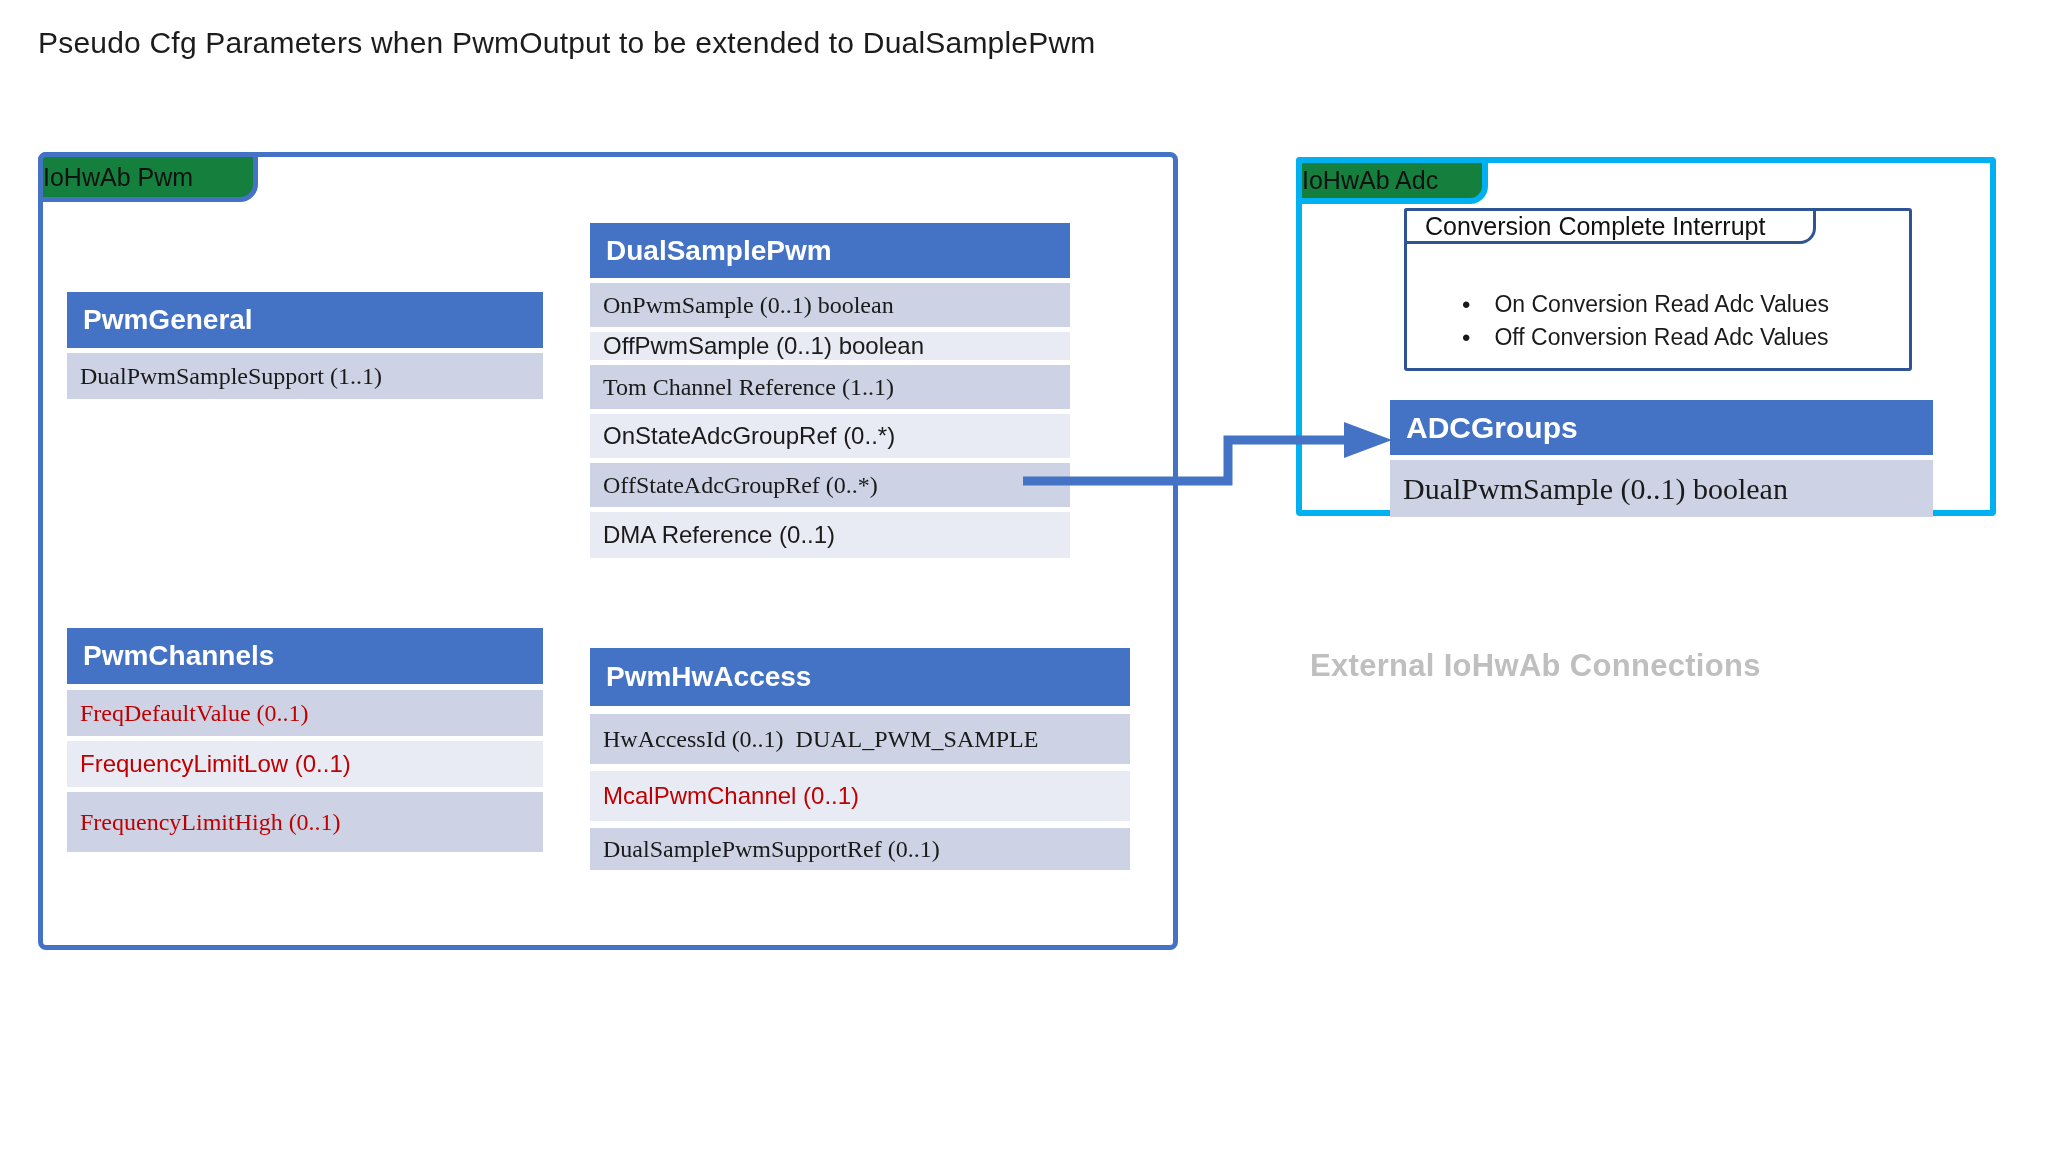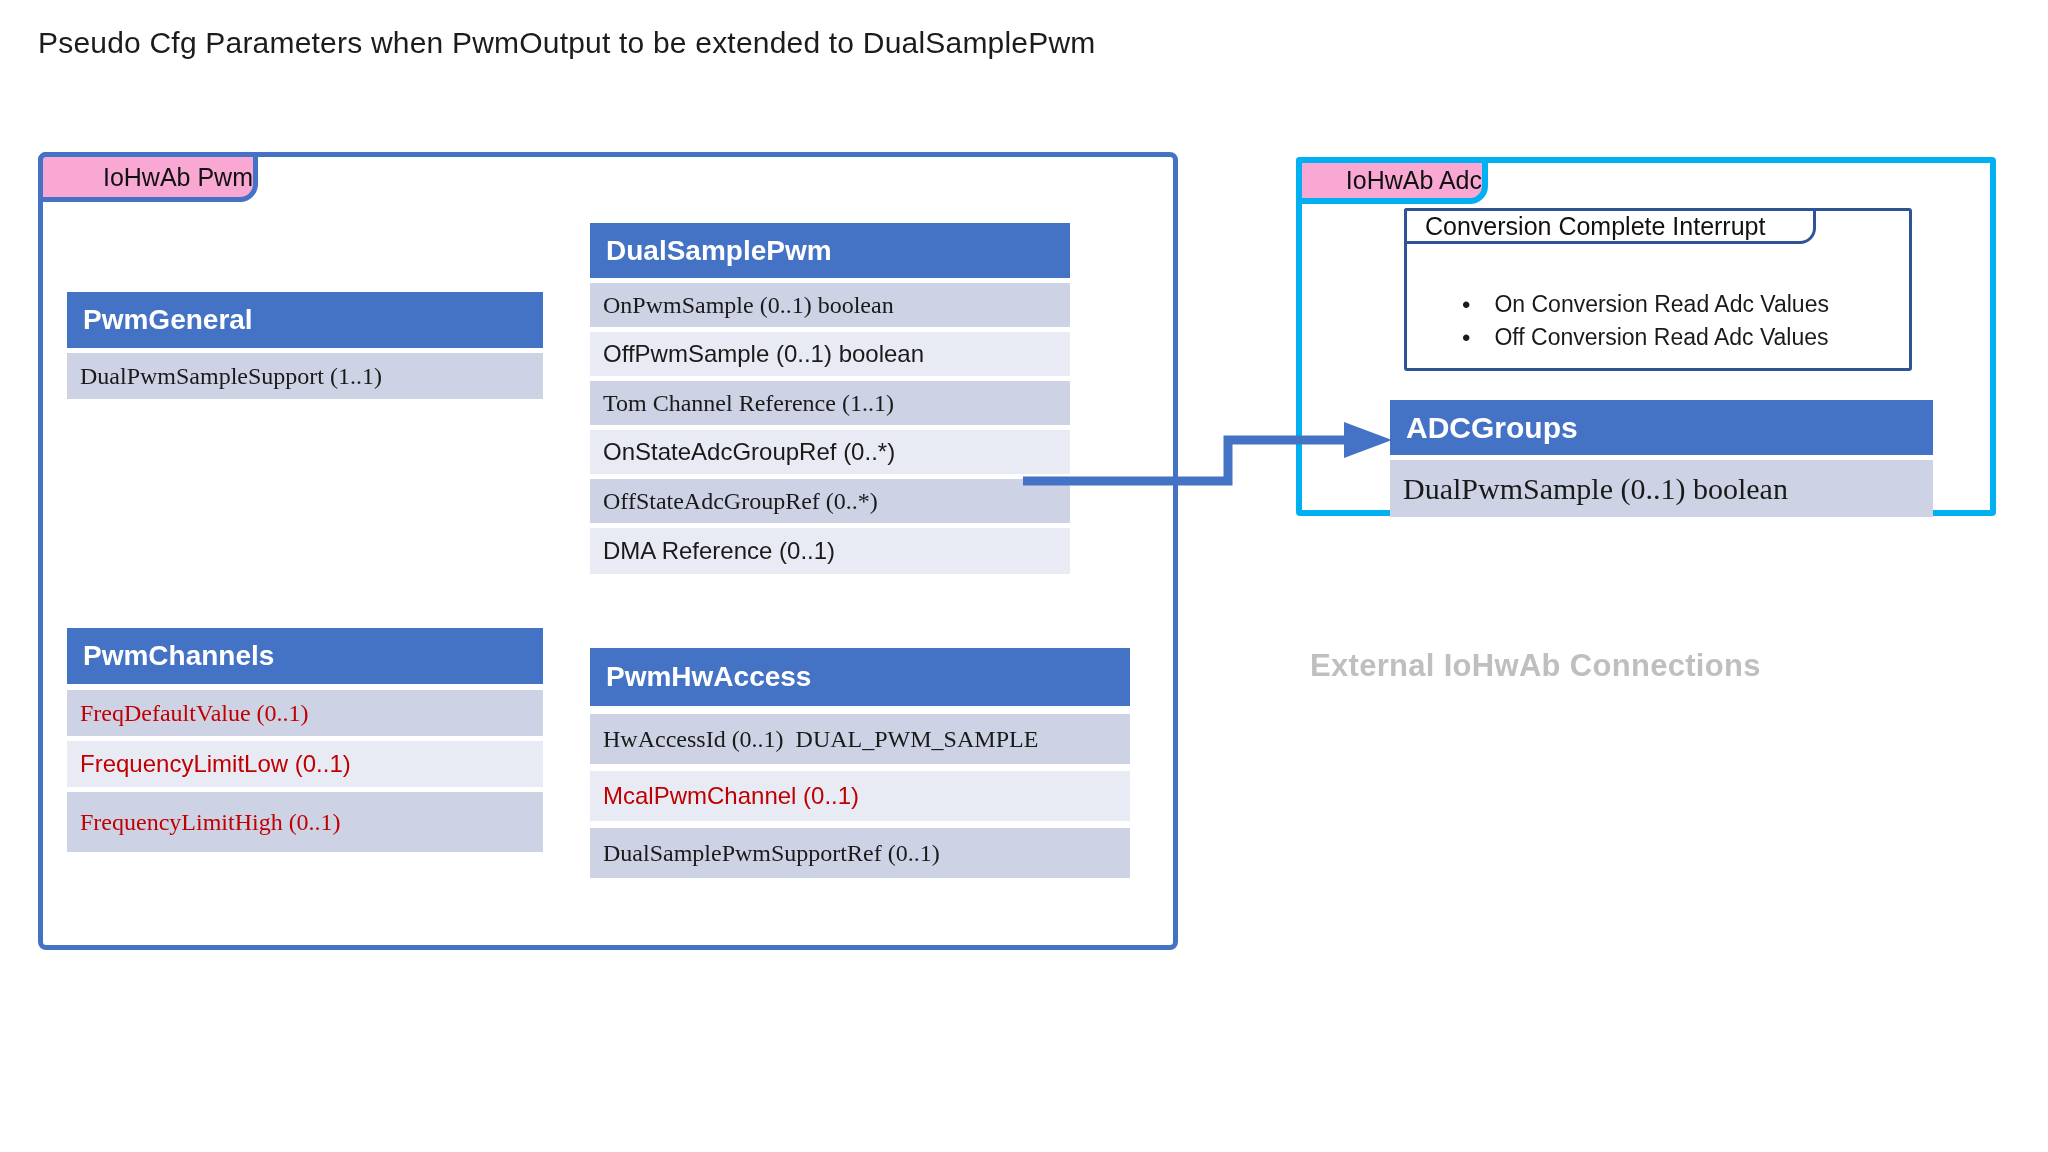--- a/index.html
+++ b/index.html
@@ -23,22 +23,22 @@
   #pwm-box{
     left:38px;top:152px;width:1140px;height:798px;
     border:5px solid var(--pwm-border,#4472C4);
   }
   #adc-box{
     left:1296px;top:157px;width:700px;height:359px;
     border:6px solid var(--adc-border,#00B0F0);
     border-radius:4px;
   }
   .module-tab{
-    position:absolute;box-sizing:border-box;background:#f9a8d4;
-    display:flex;align-items:center;justify-content:flex-end;
+    position:absolute;box-sizing:border-box;background:#15803d;
+    display:flex;align-items:center;justify-content:flex-start;
     font-size:25px;color:#111;z-index:3;
   }
   #pwm-tab{
     left:38px;top:152px;width:220px;height:50px;
     border:5px solid var(--pwm-border,#4472C4);
     border-radius:8px 0 18px 0;
   }
   #adc-tab{
     left:1296px;top:157px;width:192px;height:47px;
     border:6px solid var(--adc-border,#00B0F0);
@@ -108,39 +108,39 @@
   </div>
 
   <div class="tbl" id="tbl-pwmgeneral" style="left:67px;top:272px;width:476px;">
     <div class="hdr" style="height:56px;">PwmGeneral</div>
     <div class="row dark" style="height:46px;">DualPwmSampleSupport (1..1)</div>
   </div>
 
   <div class="tbl" id="tbl-dualsamplepwm" style="left:590px;top:203px;width:480px;">
     <div class="hdr" style="height:55px;">DualSamplePwm</div>
     <div class="row dark" style="height:44px;">OnPwmSample (0..1) boolean</div>
-    <div class="row light" style="height:44px;">OffPwmSample (0..1) boolean</div>
+    <div class="row light" style="height:28px;">OffPwmSample (0..1) boolean</div>
     <div class="row dark" style="height:44px;">Tom Channel Reference (1..1)</div>
     <div class="row light" style="height:44px;">OnStateAdcGroupRef (0..*)</div>
     <div class="row dark" style="height:44px;">OffStateAdcGroupRef (0..*)</div>
     <div class="row light" style="height:46px;">DMA Reference (0..1)</div>
   </div>
 
   <div class="tbl" id="tbl-pwmchannels" style="left:67px;top:608px;width:476px;">
     <div class="hdr" style="height:56px;">PwmChannels</div>
     <div class="row dark red" style="height:46px;margin-top:6px;">FreqDefaultValue (0..1)</div>
     <div class="row light red" style="height:46px;">FrequencyLimitLow (0..1)</div>
     <div class="row dark red" style="height:60px;">FrequencyLimitHigh (0..1)</div>
   </div>
 
   <div class="tbl" id="tbl-pwmhwaccess" style="left:590px;top:628px;width:540px;text-align:center;">
     <div class="hdr" style="height:58px;">PwmHwAccess</div>
     <div class="row dark" style="height:50px;margin-top:8px;">HwAccessId (0..1)  DUAL_PWM_SAMPLE</div>
     <div class="row light red" style="height:50px;margin-top:7px;">McalPwmChannel (0..1)</div>
-    <div class="row dark" style="height:50px;margin-top:7px;">DualSamplePwmSupportRef (0..1)</div>
+    <div class="row dark" style="height:42px;margin-top:7px;">DualSamplePwmSupportRef (0..1)</div>
   </div>
 
   <div class="module-box" id="adc-box"></div>
   <div class="module-tab" id="adc-tab">
     <span>IoHwAb Adc</span>
   </div>
 
   <div id="cci-box"></div>
   <div id="cci-tab">
     <span>Conversion Complete Interrupt</span>

